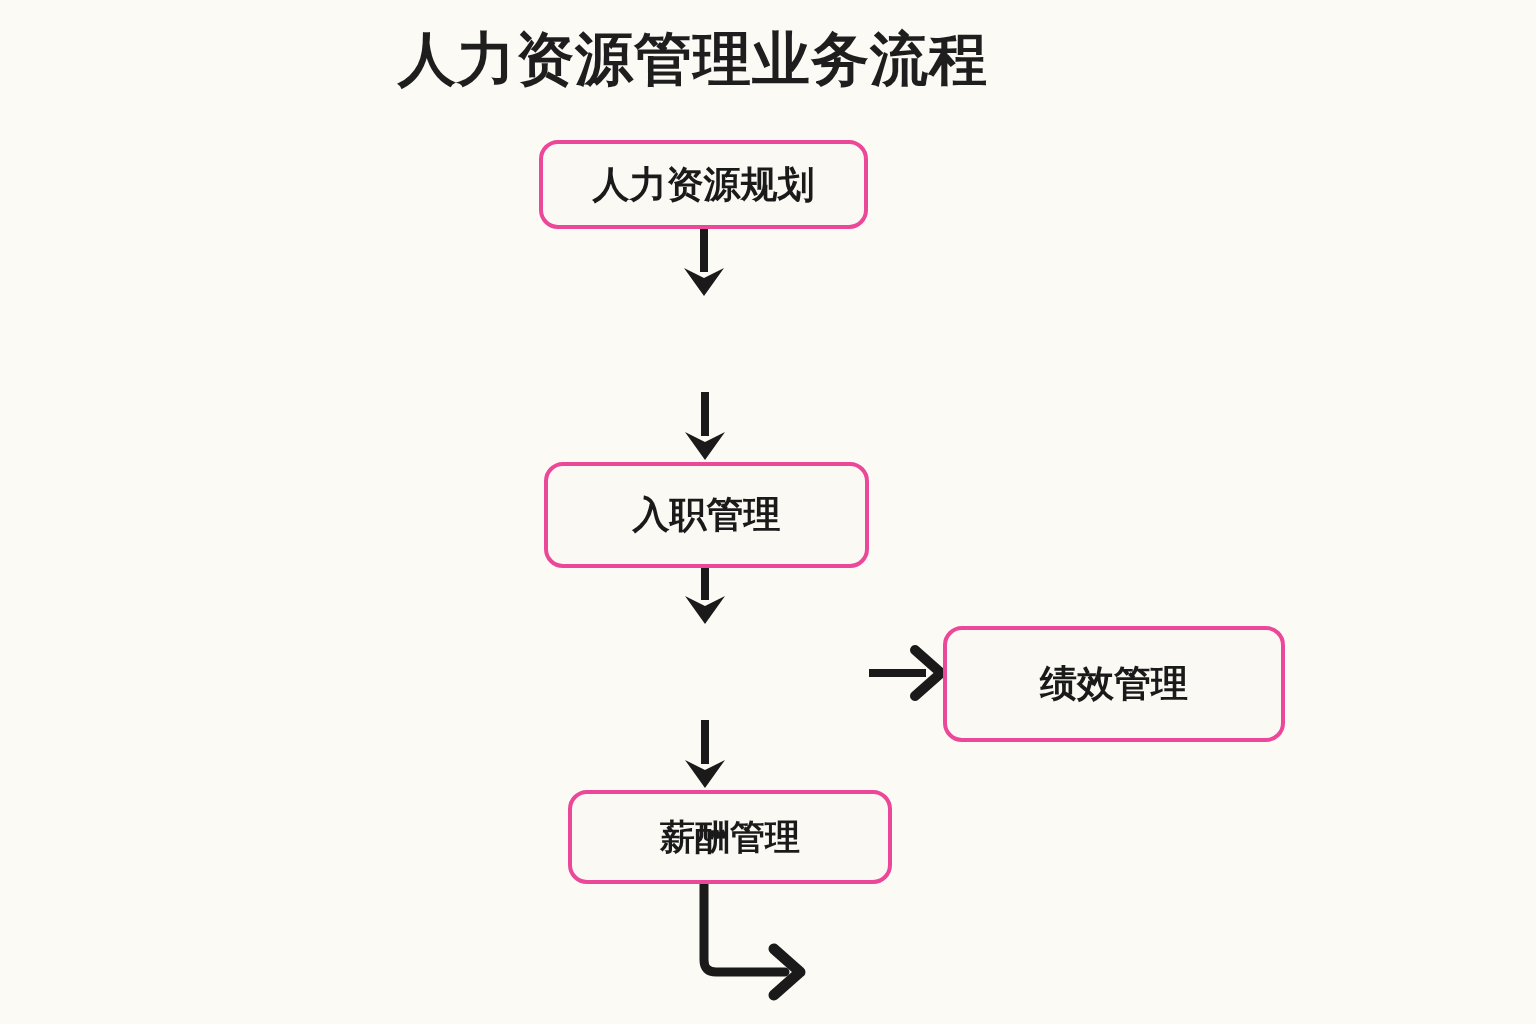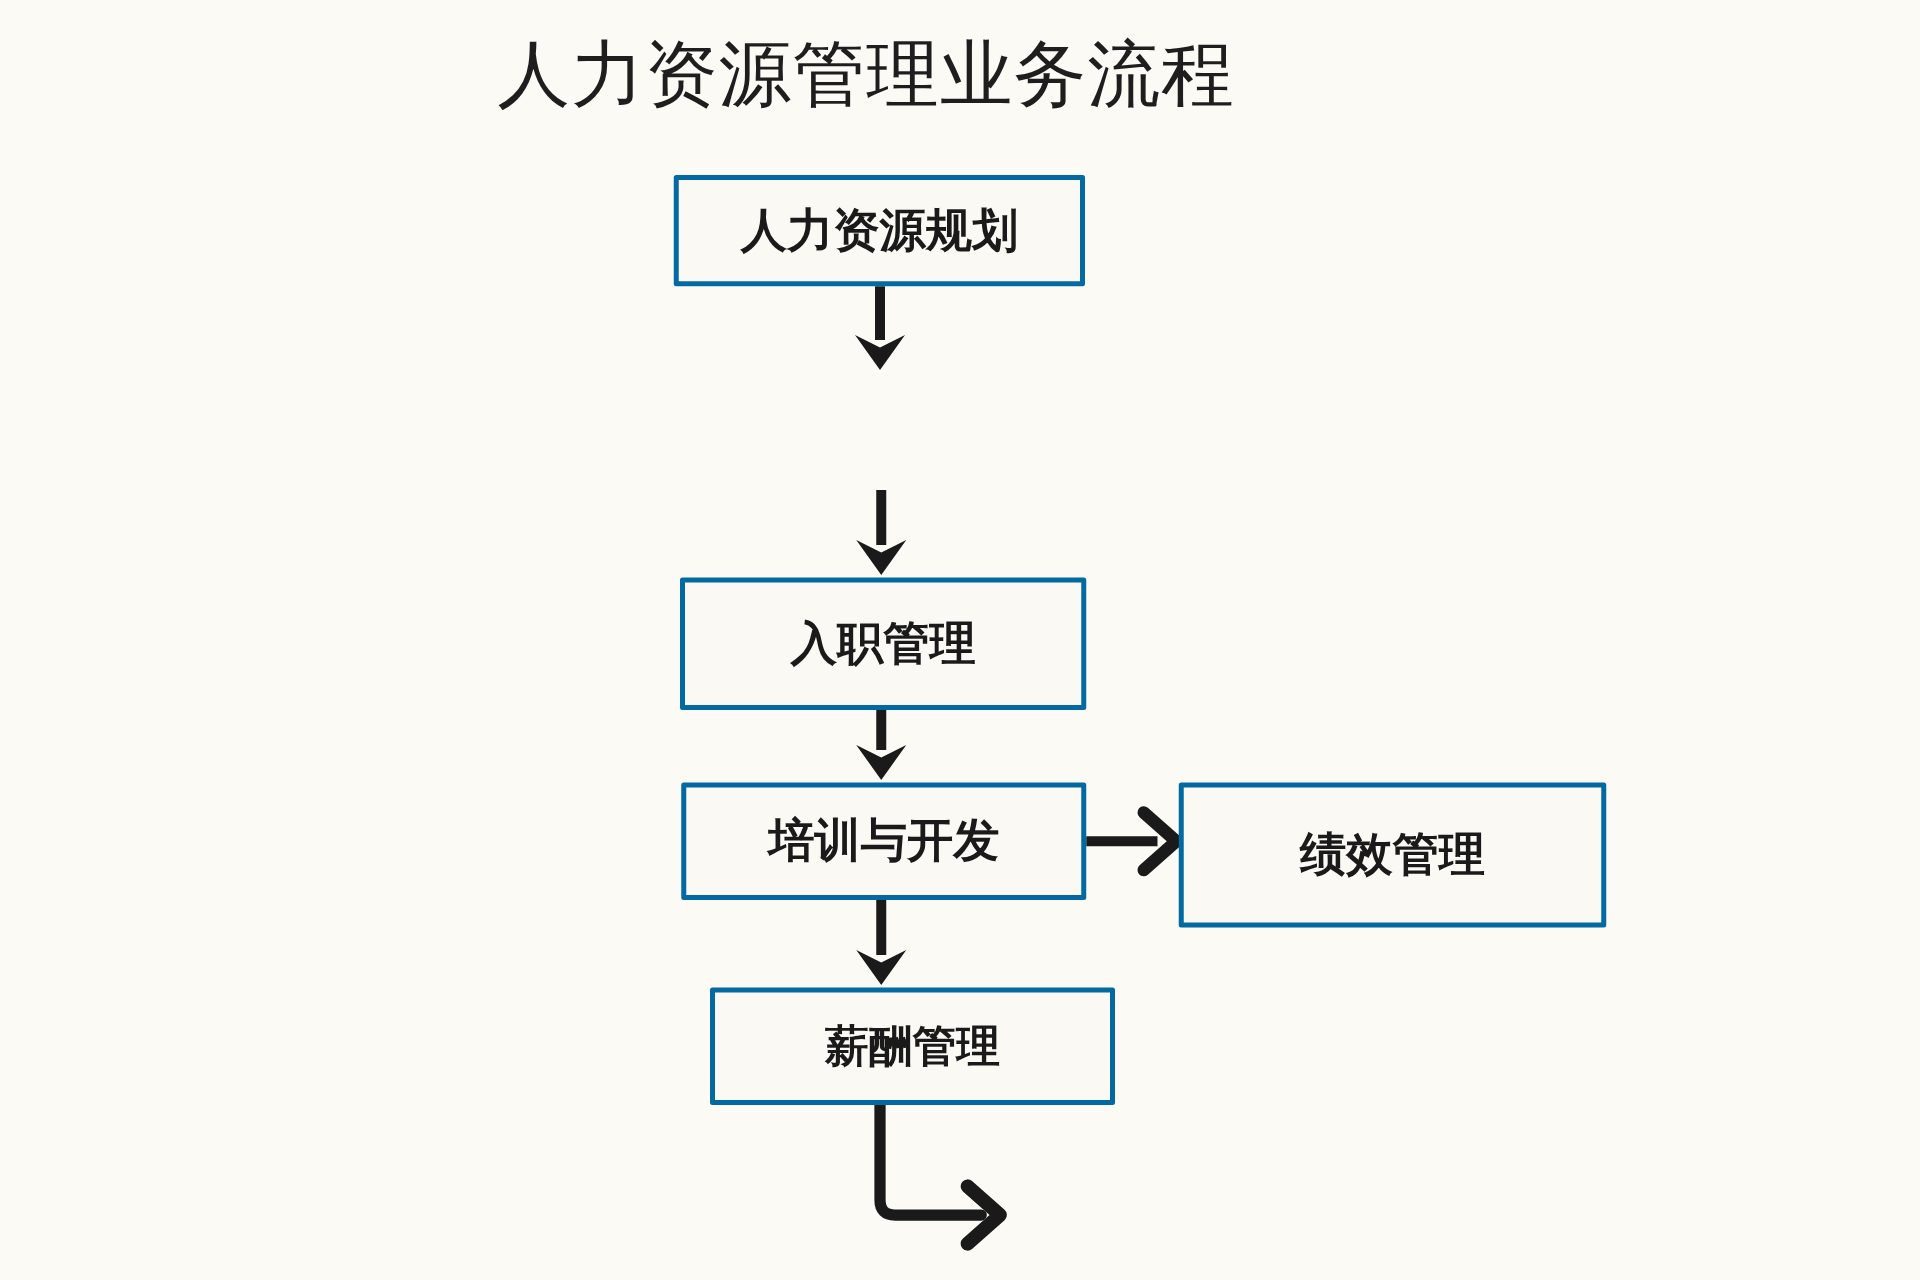--- a/index.html
+++ b/index.html
@@ -17,31 +17,31 @@
     position: relative;
     width: 1536px;
     height: 1024px;
     background: #FBFAF5;
   }
   #title {
     position: absolute;
     left: 398px;
     top: 26px;
     font-size: 58px;
-    font-weight: normal;
+    font-weight: bold;
     color: #1E1E1E;
     letter-spacing: 1px;
     white-space: nowrap;
     line-height: 1.15;
   }
   .node {
     position: absolute;
     box-sizing: border-box;
-    border: 4px solid #0369a1;
-    border-radius: 2px;
+    border: 4px solid #ec4899;
+    border-radius: 19px;
     background: #FAF9F4;
     display: flex;
     align-items: center;
     justify-content: center;
     color: #1A1A1A;
     font-weight: bold;
     white-space: nowrap;
   }
   #node-0 { left: 539px;  top: 140px; width: 329px; height: 89px;  font-size: 37px; }
   #node-1 { left: 543px;  top: 298px; width: 326px; height: 94px;  font-size: 37px; }
@@ -103,20 +103,19 @@
       <path d="M 704 884 L 704 960 Q 704 972 716 972 L 785 972" fill="none" stroke="#1A1A1A" stroke-width="9" stroke-linecap="round"></path>
       <polyline points="774,949 800,972 774,995" fill="none" stroke="#1A1A1A" stroke-width="11" stroke-linecap="round" stroke-linejoin="round"></polyline>
     </g>
   </svg>
 
   <div class="node" id="node-0">人力资源规划</div>
 
 
   <div class="node" id="node-2">入职管理</div>
 
-  <div class="node" id="node-3">培训与开发</div>
 
   <div class="node" id="node-4">薪酬管理</div>
 
   <div class="node" id="node-5">绩效管理</div>
 
 
 </div>
 
 </body></html>

